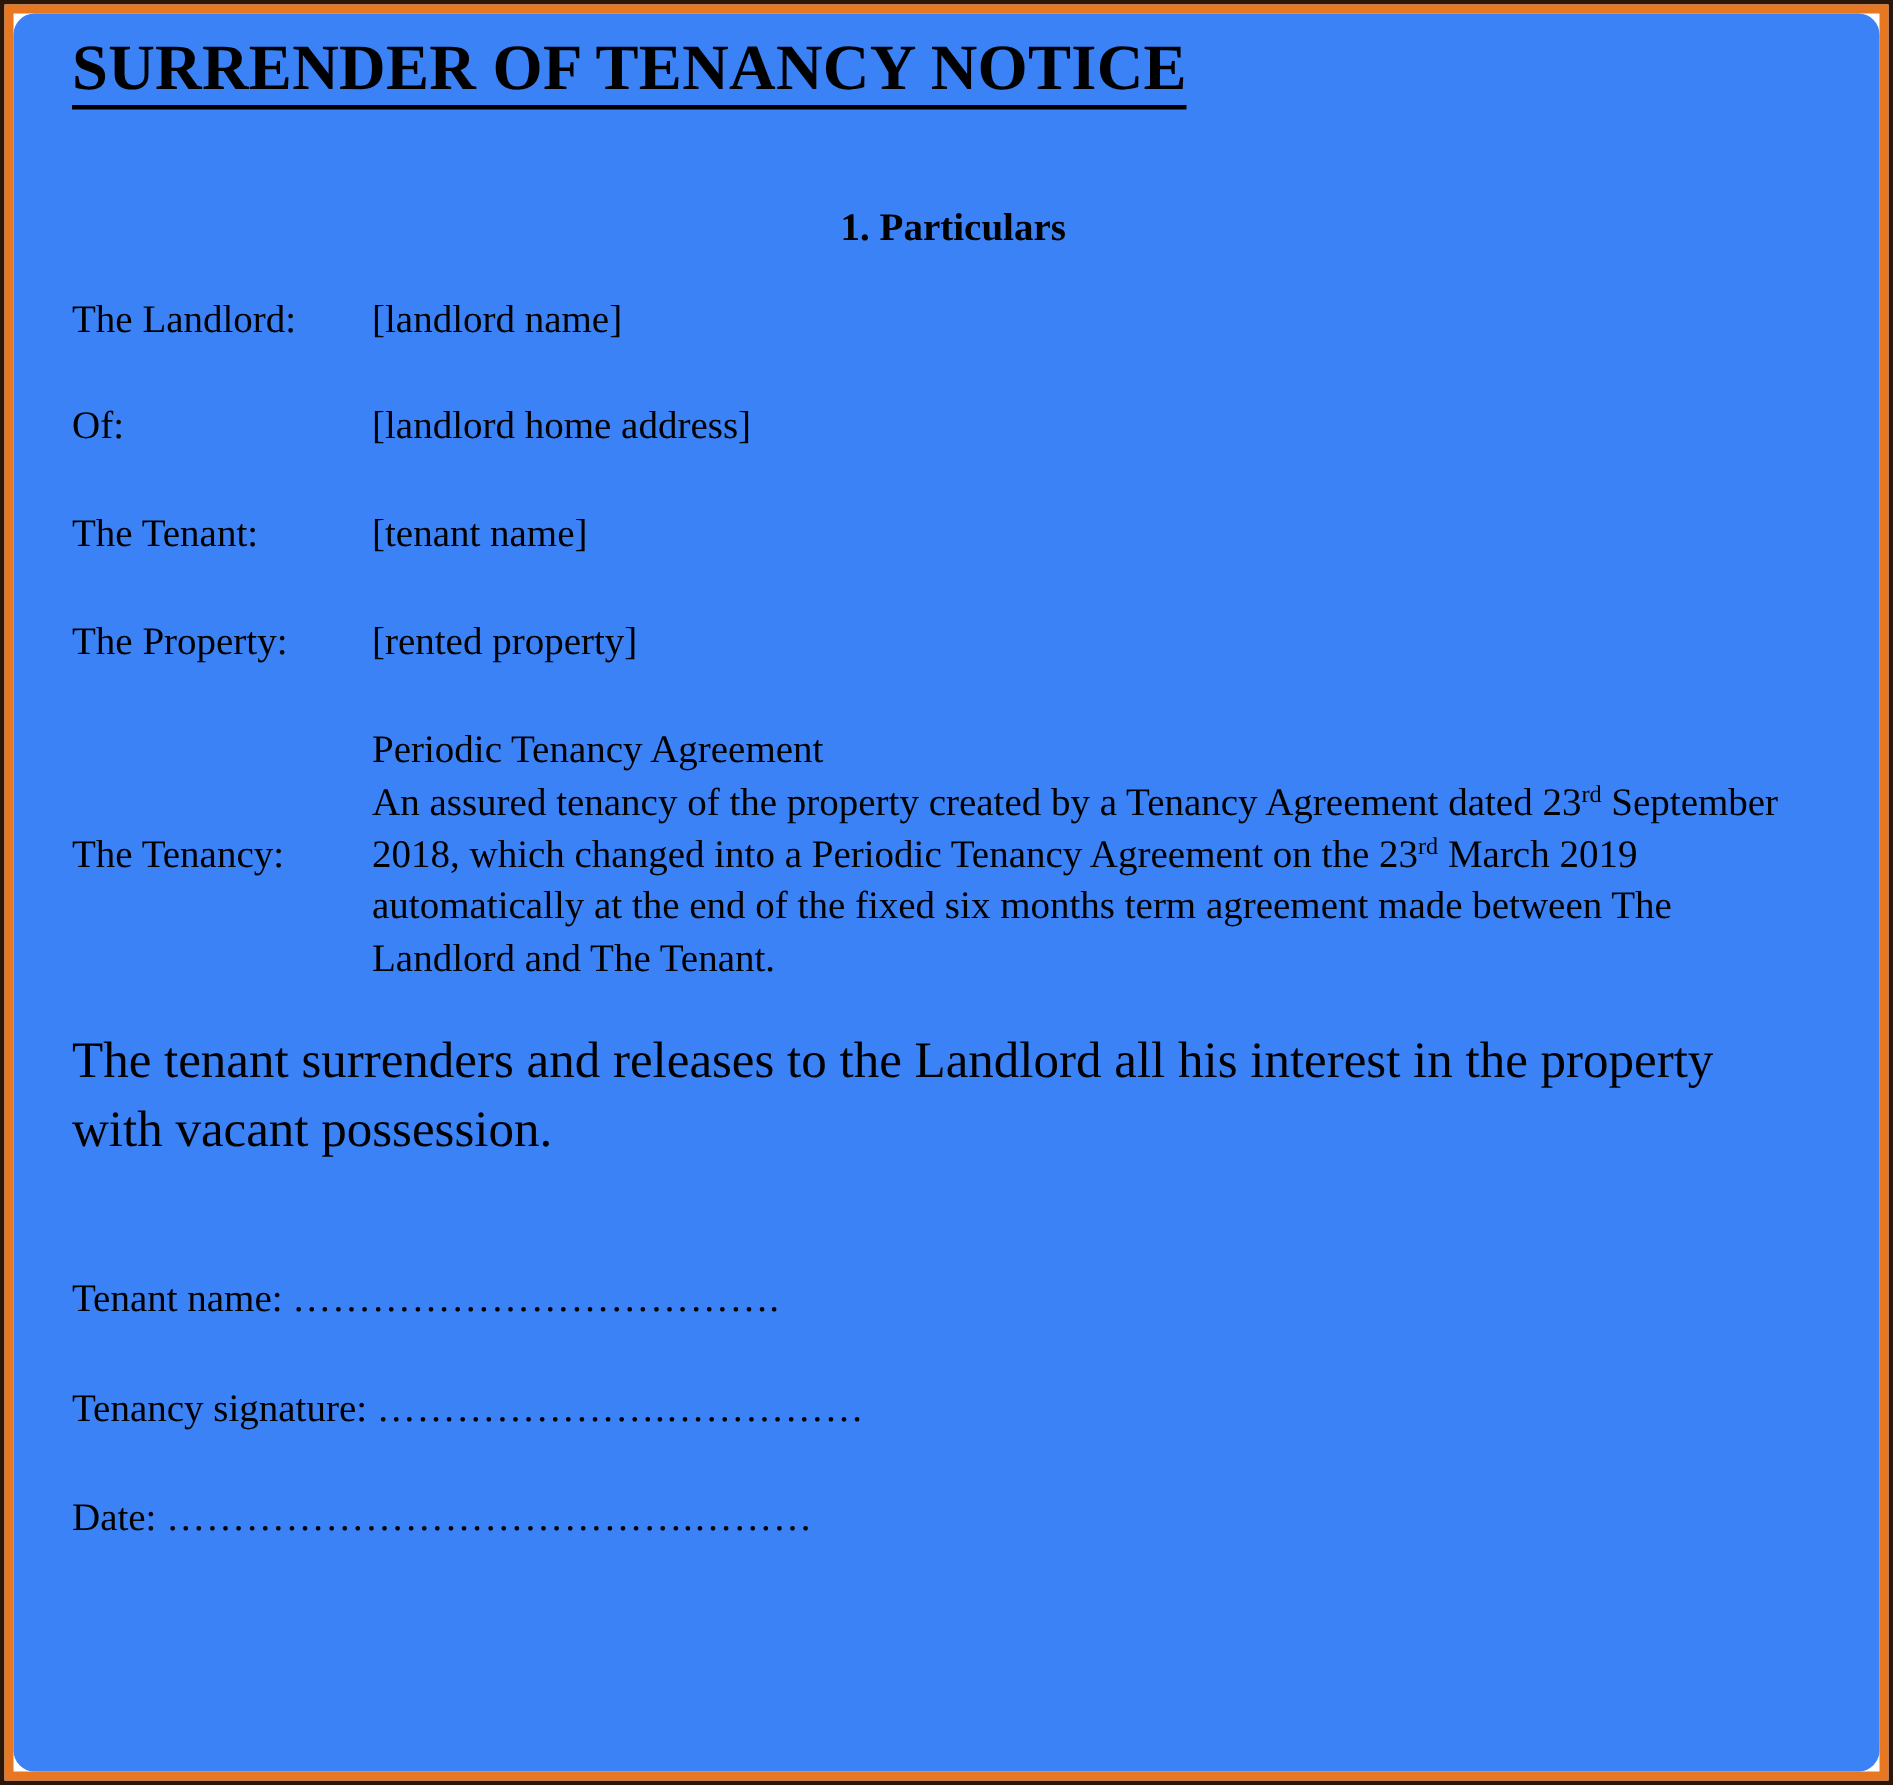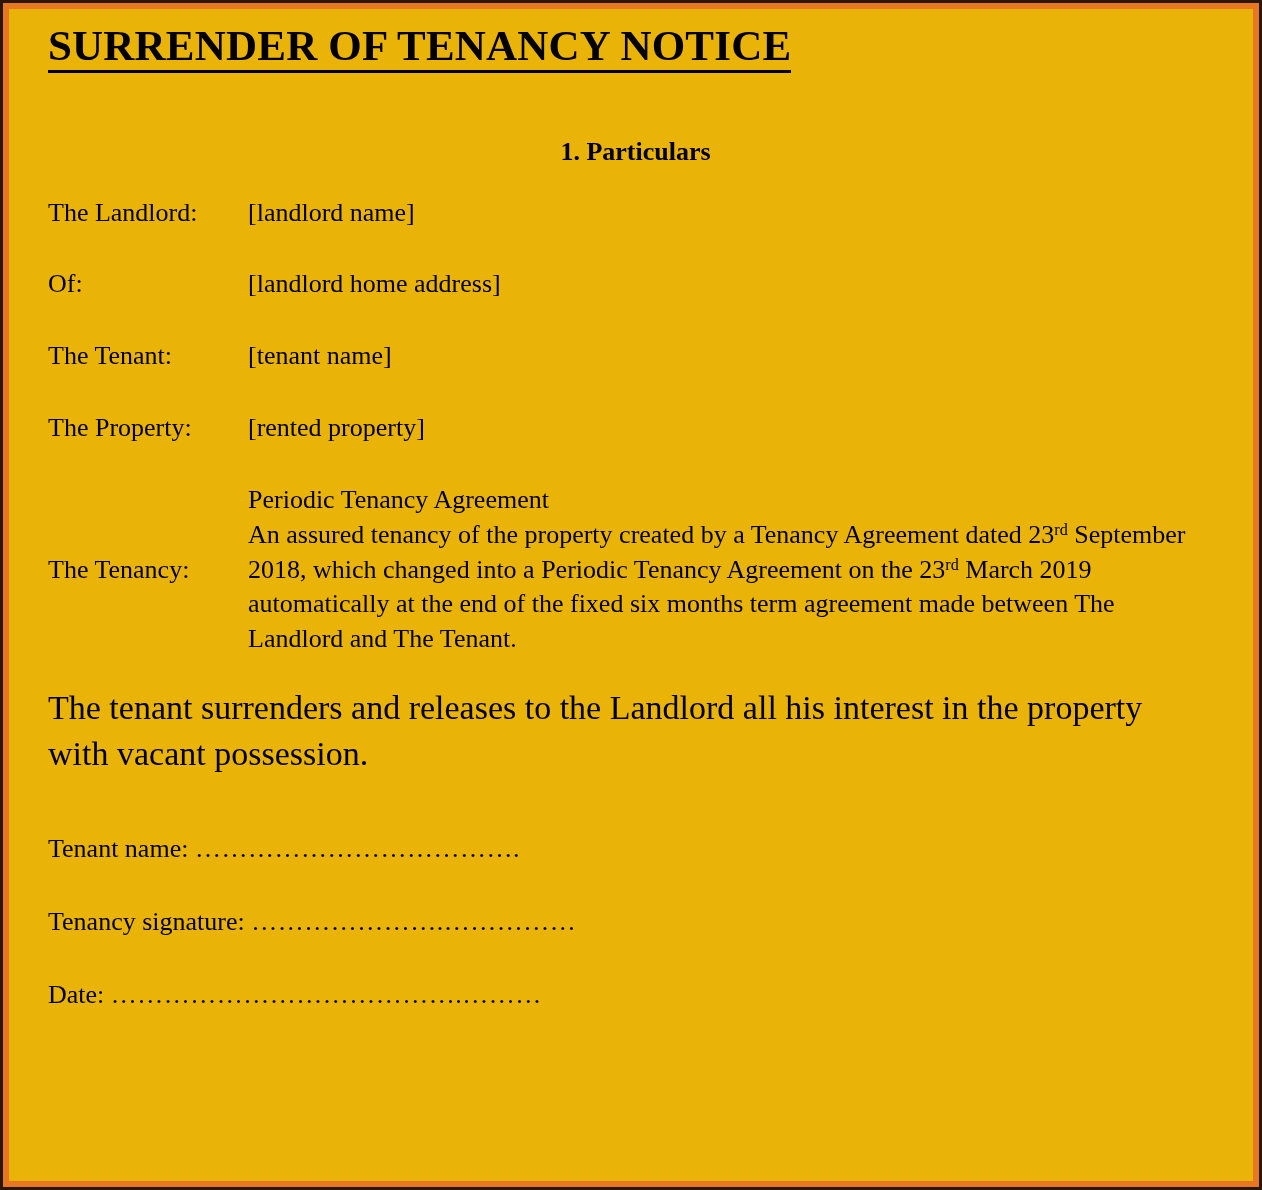--- a/index.html
+++ b/index.html
@@ -44,22 +44,23 @@
     pointer-events: none;
   }
 
   .sheet {
     position: absolute;
     left: 9px;
     top: 9px;
     width: 1244px;
     height: 1172px;
     box-sizing: border-box;
-    background: #eab308;
+    background: #3b82f6;
     padding: 0;
+    border-radius: 14px;
   }
 
   .content {
     position: absolute;
     left: 39px;
     top: 0;
     width: 1175px;
   }
 
   
@@ -127,21 +128,21 @@
   
   .surrender-body {
     margin-top: 28px;
     font-size: 34px;
     line-height: 1.34;
     max-width: 1160px;
   }
 
   
   .signature-block {
-    margin-top: 56px;
+    margin-top: 73px;
   }
   .sig-row {
     font-size: 26px;
     line-height: 1.34;
     margin-bottom: 38px;
     white-space: nowrap;
   }
   .sig-row:last-child { margin-bottom: 0; }
   .sig-dots {
     letter-spacing: 0.5px;

